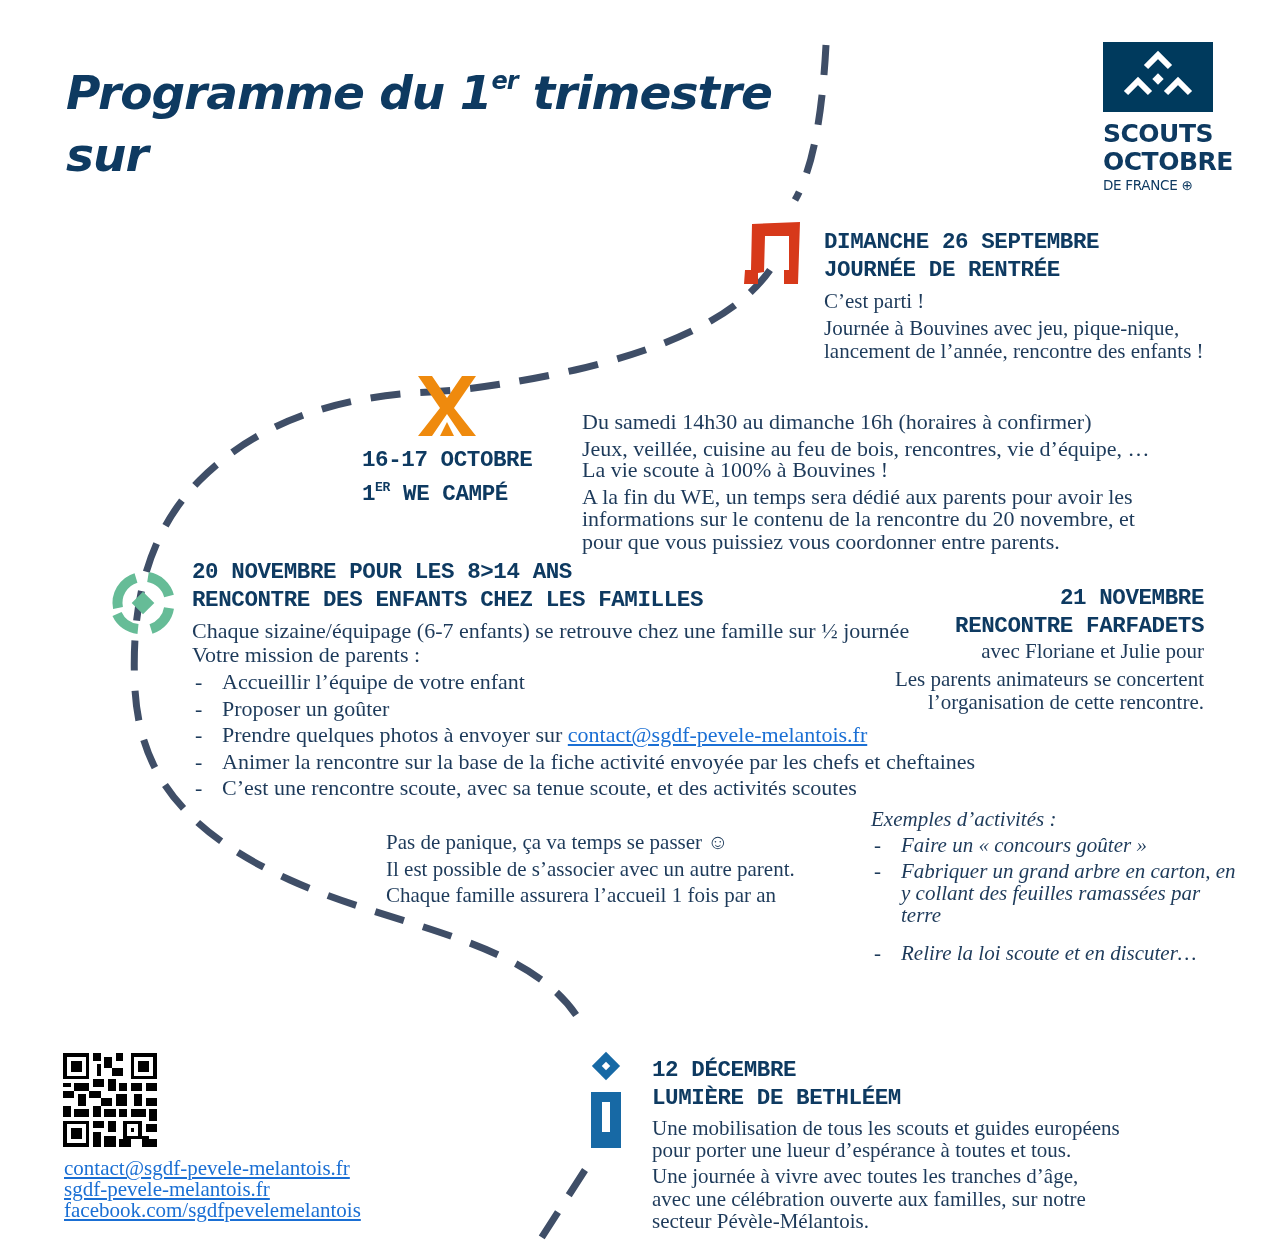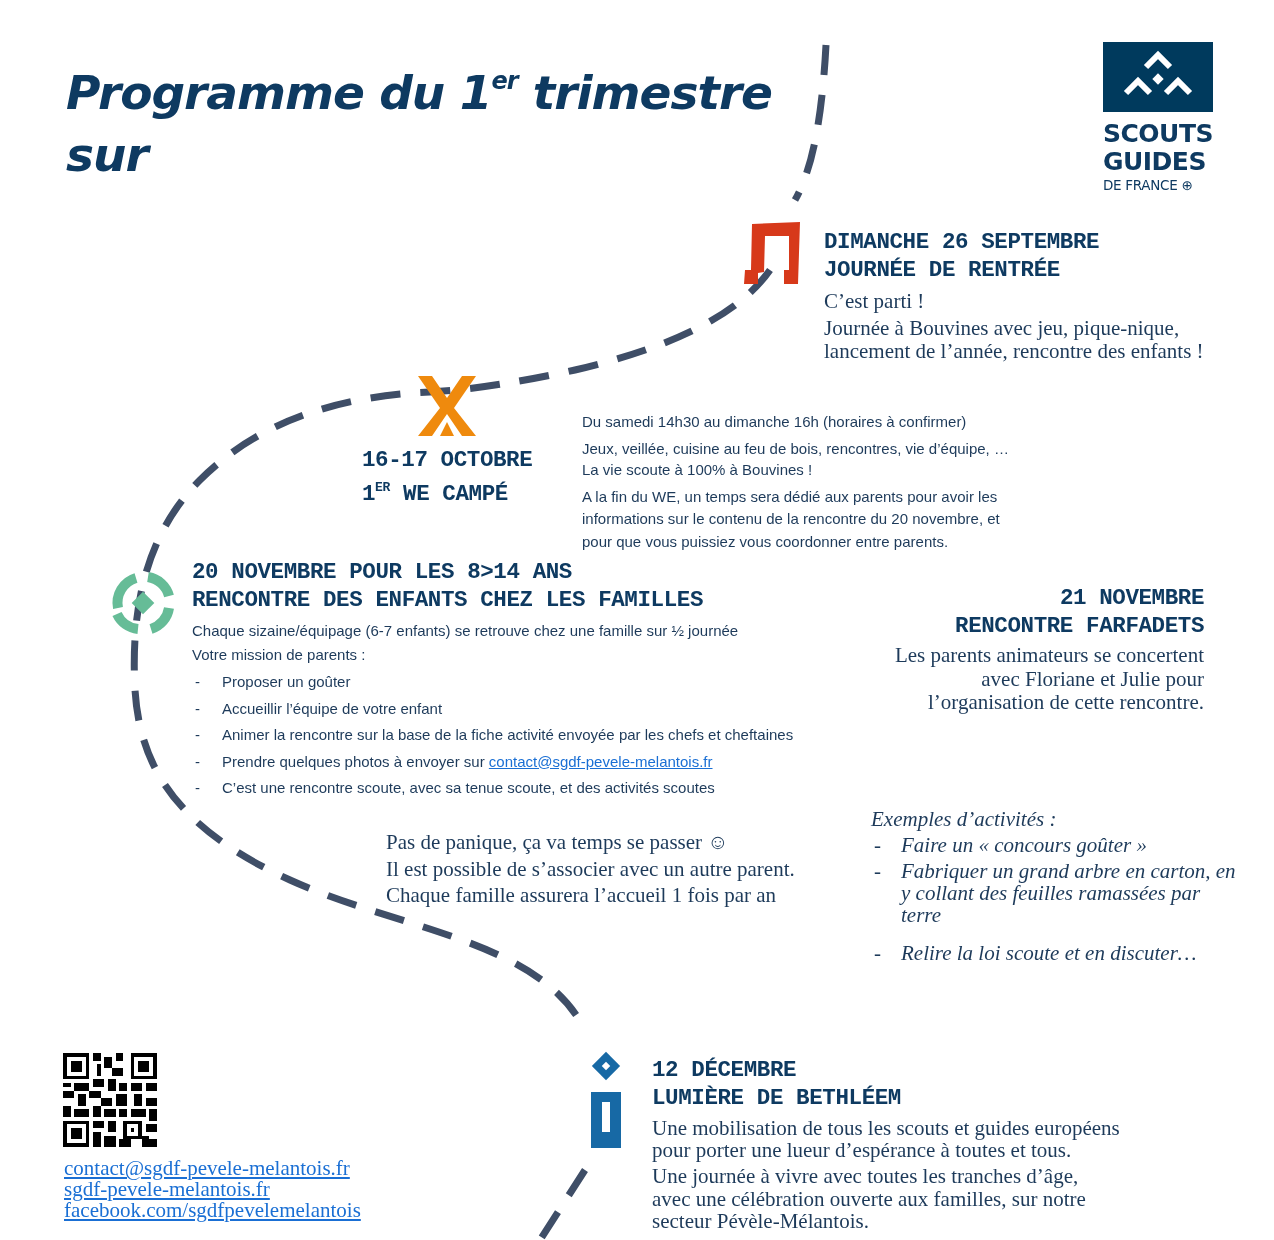--- a/index.html
+++ b/index.html
@@ -17,21 +17,21 @@
   }
   .title sup { font-size: 24px; vertical-align: 20px; }
   .logo { left: 1103px; top: 42px; width: 110px; }
   .logo-box { width: 110px; height: 70px; background: #003a5d; display: flex; align-items: center; justify-content: center; }
   .logo-l1, .logo-l2 { font-family: "DejaVu Sans", sans-serif; font-weight: bold; font-size: 25px; color: #0e3a61; line-height: 28px; letter-spacing: -0.5px; }
   .logo-l1 { margin-top: 8px; }
   .logo-l3 { font-family: "DejaVu Sans", sans-serif; font-size: 13.5px; color: #0e3a61; line-height: 18px; white-space: nowrap; letter-spacing: -0.3px; }
 
   .h { font-family: Liberation Mono, monospace; font-weight: bold; color: #0e3a61; font-size: 22.5px; line-height: 28px; letter-spacing: -0.4px; white-space: nowrap; }
   .p { font-family: Liberation Serif, serif; font-size: 21px; line-height: 23.5px; color: #1d3a5a; white-space: nowrap; }
-  .pc { font-family: Liberation Sans, sans-serif; font-size: 15px; line-height: 23.5px; color: #1d3a5a; white-space: nowrap; }
+  .pc { font-family: Liberation Serif, serif; font-size: 22px; line-height: 23.5px; color: #1d3a5a; white-space: nowrap; }
   .it { font-style: italic; }
   a.link { color: #1a6fd4; text-decoration: underline; }
   ul.dash { list-style: none; margin: 0; padding: 0; }
   ul.dash li { position: relative; padding-left: 30px; }
   ul.dash li::before { content: "-"; position: absolute; left: 3px; }
   .gap { margin-top: 3px; }
 </style>
 </head>
 <body>
 
@@ -48,21 +48,21 @@
     <svg width="80" height="56" viewBox="0 0 80 56">
       <g fill="none" stroke="#fff" stroke-width="6" stroke-linecap="butt">
         <polyline points="28,18 40,6 52,18"></polyline>
         <polyline points="8,44 20,32 32,44"></polyline>
         <polyline points="48,44 60,32 72,44"></polyline>
       </g>
       <rect x="36" y="26" width="8" height="8" fill="#fff" transform="rotate(45 40 30)"></rect>
     </svg>
   </div>
   <div class="logo-l1">SCOUTS</div>
-  <div class="logo-l2">GUIDES</div>
+  <div class="logo-l2">OCTOBRE</div>
   <div class="logo-l3">DE FRANCE ⊕</div>
 </div>
 
 <svg class="abs" style="left:742px;top:220px" width="64" height="66" viewBox="0 0 64 66">
   <path d="M10 4 L58 2 L56 64 L42 64 L42 50 L47 50 L47 16 L23 16 L22 52 L16 53 L16 64 L2 64 L3 50 L9 50 Z" fill="#d7391a"></path>
 </svg>
 <div class="abs" style="left:824px;top:228px">
   <div class="h">DIMANCHE 26 SEPTEMBRE</div>
   <div class="h">JOURNÉE DE RENTRÉE</div>
   <div class="p" style="margin-top:6px">C’est parti !</div>
@@ -96,38 +96,38 @@
     <path d="M30 61 A26 26 0 0 1 9 46"></path>
   </g>
   <rect x="27" y="27" width="16" height="16" fill="#66bc97" transform="rotate(45 35 35)"></rect>
 </svg>
 <div class="abs" style="left:192px;top:558px">
   <div class="h">20 NOVEMBRE POUR LES 8&gt;14 ANS</div>
   <div class="h">RENCONTRE DES ENFANTS CHEZ LES FAMILLES</div>
   <div class="pc" style="margin-top:5px">Chaque sizaine/équipage (6-7 enfants) se retrouve chez une famille sur ½ journée</div>
   <div class="pc">Votre mission de parents :</div>
   <ul class="dash pc" style="margin-top:3px">
+    <li style="line-height:26.5px">Accueillir l’équipe de votre enfant</li>
     <li style="line-height:26.5px">Proposer un goûter</li>
-    <li style="line-height:26.5px">Accueillir l’équipe de votre enfant</li>
+    <li style="line-height:26.5px"><span>Prendre quelques photos à envoyer sur </span><a class="link" href="#">contact@sgdf-pevele-melantois.fr</a></li>
     <li style="line-height:26.5px">Animer la rencontre sur la base de la fiche activité envoyée par les chefs et cheftaines</li>
-    <li style="line-height:26.5px"><span>Prendre quelques photos à envoyer sur </span><a class="link" href="#">contact@sgdf-pevele-melantois.fr</a></li>
     <li style="line-height:26.5px">C’est une rencontre scoute, avec sa tenue scoute, et des activités scoutes</li>
   </ul>
 </div>
 <div class="abs" style="left:386px;top:829px">
   <div class="p" style="line-height:26.5px">Pas de panique, ça va temps se passer ☺</div>
   <div class="p" style="line-height:26.5px">Il est possible de s’associer avec un autre parent.</div>
   <div class="p" style="line-height:26.5px">Chaque famille assurera l’accueil 1 fois par an</div>
 </div>
 
 <div class="abs" style="right:70px;top:584px;text-align:right">
   <div class="h">21 NOVEMBRE</div>
   <div class="h">RENCONTRE FARFADETS</div>
+  <div class="p">avec Floriane et Julie pour</div>
   <div class="p" style="margin-top:4px">Les parents animateurs se concertent</div>
-  <div class="p">avec Floriane et Julie pour</div>
   <div class="p">l’organisation de cette rencontre.</div>
 </div>
 
 <div class="abs it" style="left:871px;top:808px">
   <div class="p">Exemples d’activités :</div>
   <ul class="dash p" style="margin-top:2px">
     <li style="line-height:22px;margin-bottom:4px"><span>Faire un « concours goûter »</span></li>
     <li style="line-height:22px;margin-bottom:16px"><span>Fabriquer un grand arbre en carton, en</span><br><span>y collant des feuilles ramassées par</span><br><span>terre</span></li>
     <li style="line-height:22px"><span>Relire la loi scoute et en discuter…</span></li>
   </ul>

